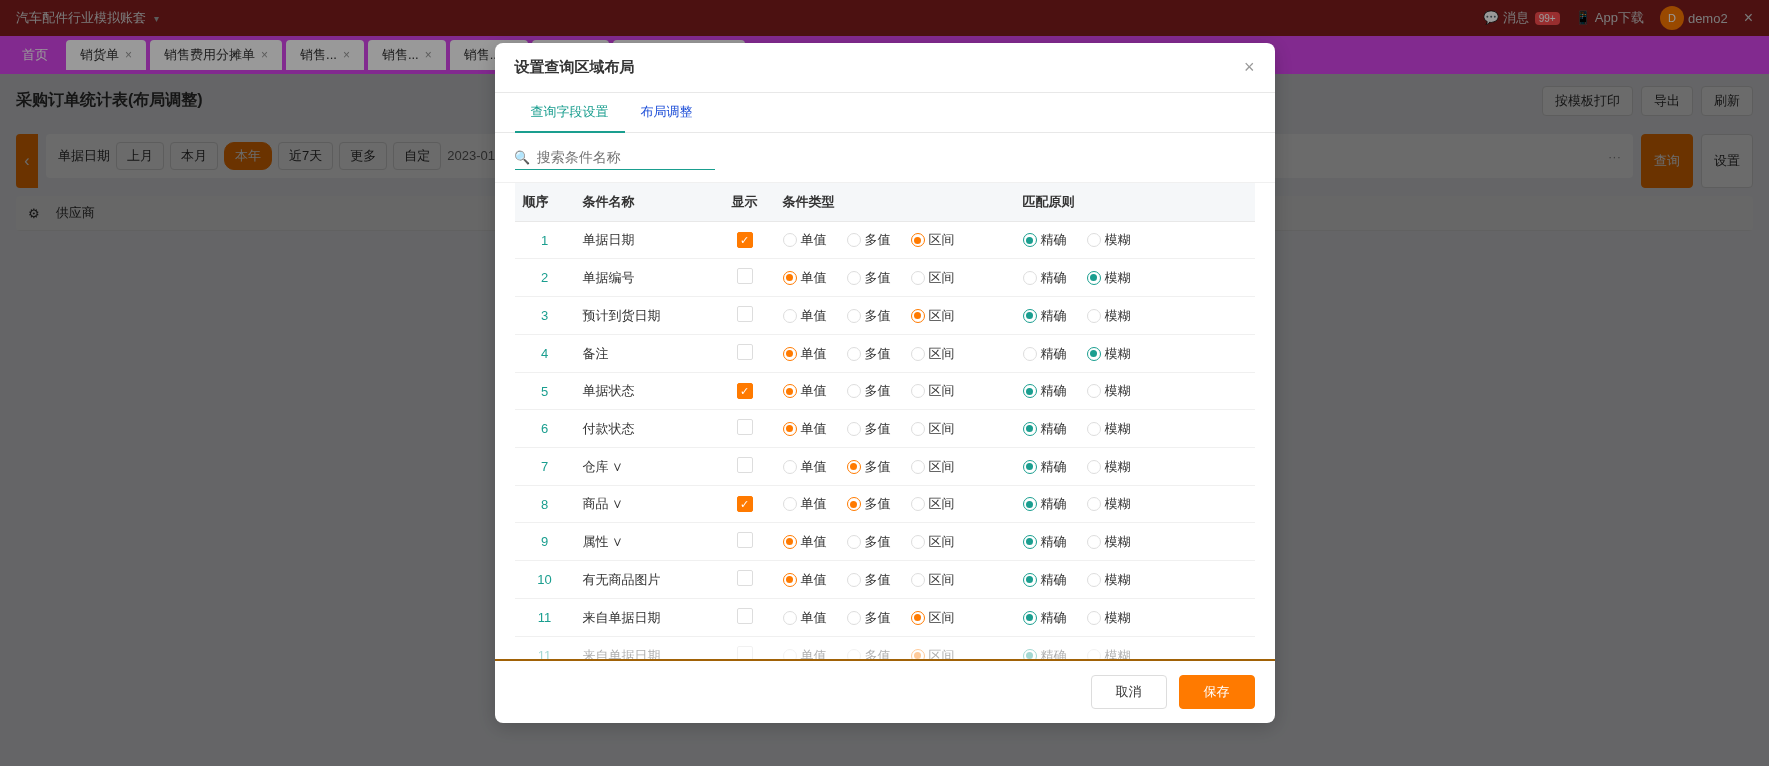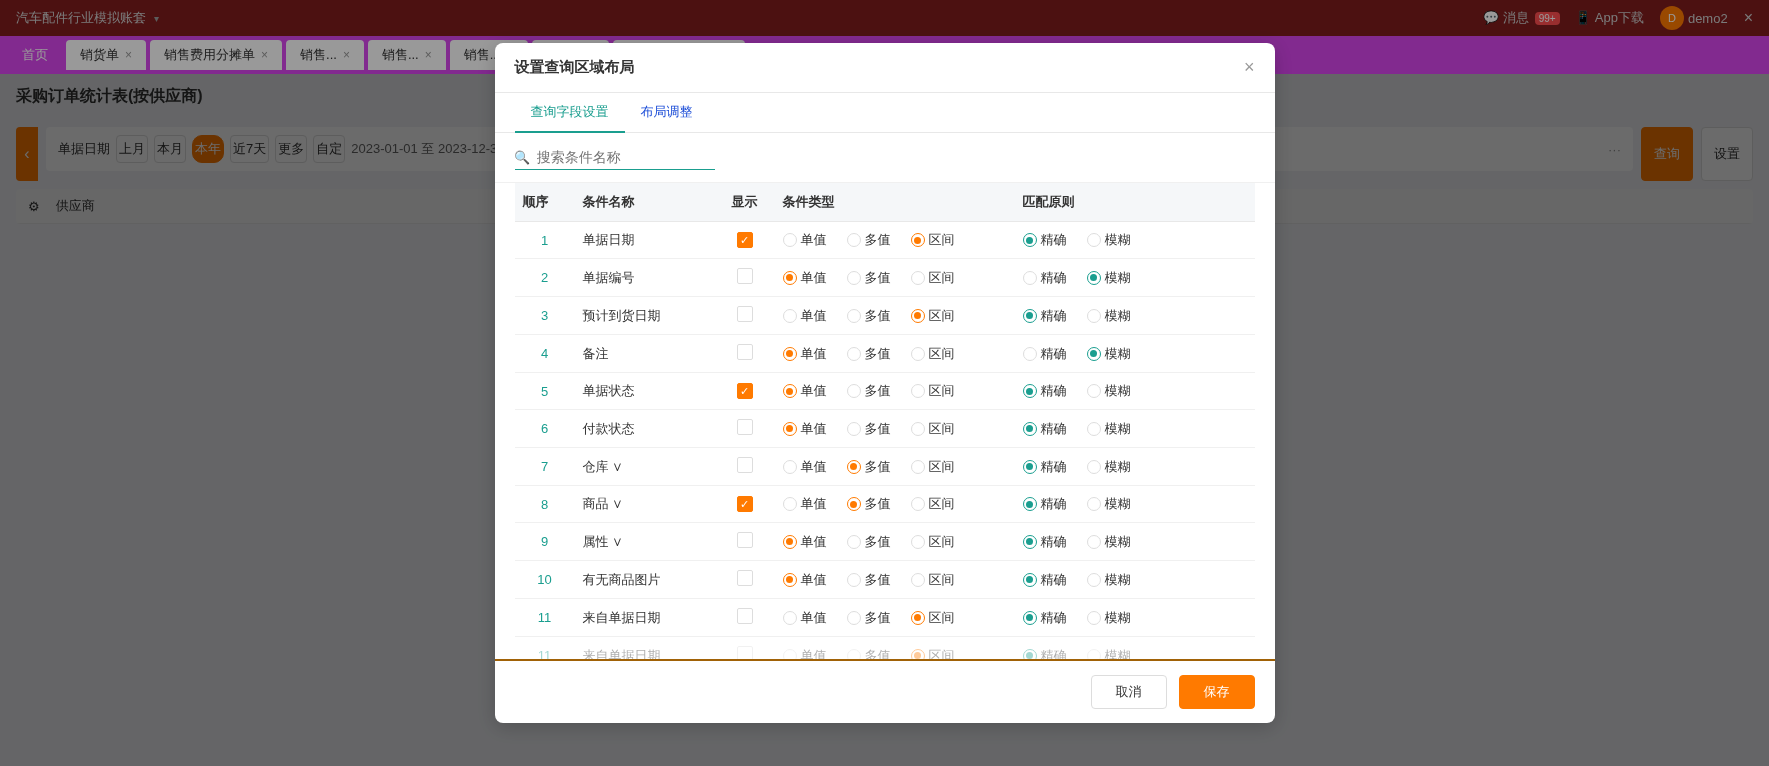--- a/index.html
+++ b/index.html
@@ -63,21 +63,21 @@
     .toolbar {
       display: flex;
       align-items: center;
       gap: 8px;
       margin-bottom: 10px;
       background: #fff;
       padding: 8px 12px;
       border-radius: 4px;
     }
     .toolbar-btn {
-      padding: 4px 2px;
+      padding: 4px 10px;
       border: 1px solid #ddd;
       border-radius: 4px;
       background: #fff;
       cursor: pointer;
       font-size: 13px;
       color: #333;
     }
     .toolbar-btn.active { background: #ff7a00; color: #fff; border-color: #ff7a00; border-radius: 10px; }
 
     .action-bar {
@@ -363,21 +363,26 @@
     <span class="tab-close">×</span>
   </div>
   <div class="tab-item active">
     <span>采购订单统计表</span>
     <span class="tab-close">×</span>
   </div>
 </div>
 
 <div class="page-content" style="filter: brightness(0.7);">
   <div style="display:flex;align-items:center;justify-content:space-between;margin-bottom:10px;">
-    <div class="page-title">采购订单统计表(按供应商)</div>
+    <div class="page-title">采购订单统计表(布局调整)</div>
+    <div class="action-bar">
+      <button class="action-btn">按模板打印</button>
+      <button class="action-btn">导出</button>
+      <button class="action-btn">刷新</button>
+    </div>
   </div>
   <div style="display:flex;gap:8px;margin-bottom:8px;">
     <div style="display:flex;align-items:center;background:#ff7a00;width:22px;border-radius:4px 0 0 4px;cursor:pointer;">
       <span style="color:#fff;font-size:16px;margin:auto;">‹</span>
     </div>
     <div class="toolbar" style="flex:1;flex-wrap:wrap;gap:6px;">
       <span>单据日期</span>
       <button class="toolbar-btn">上月</button>
       <button class="toolbar-btn">本月</button>
       <button class="toolbar-btn active">本年</button>

